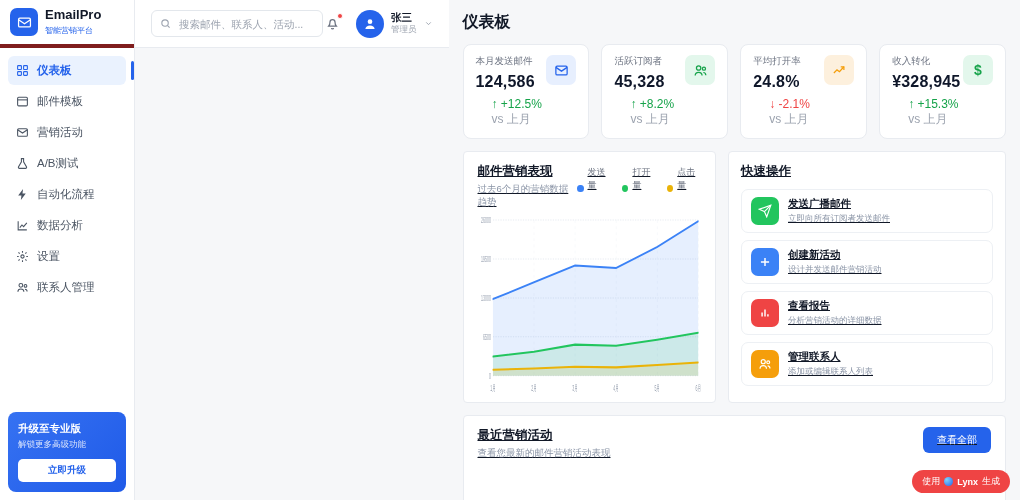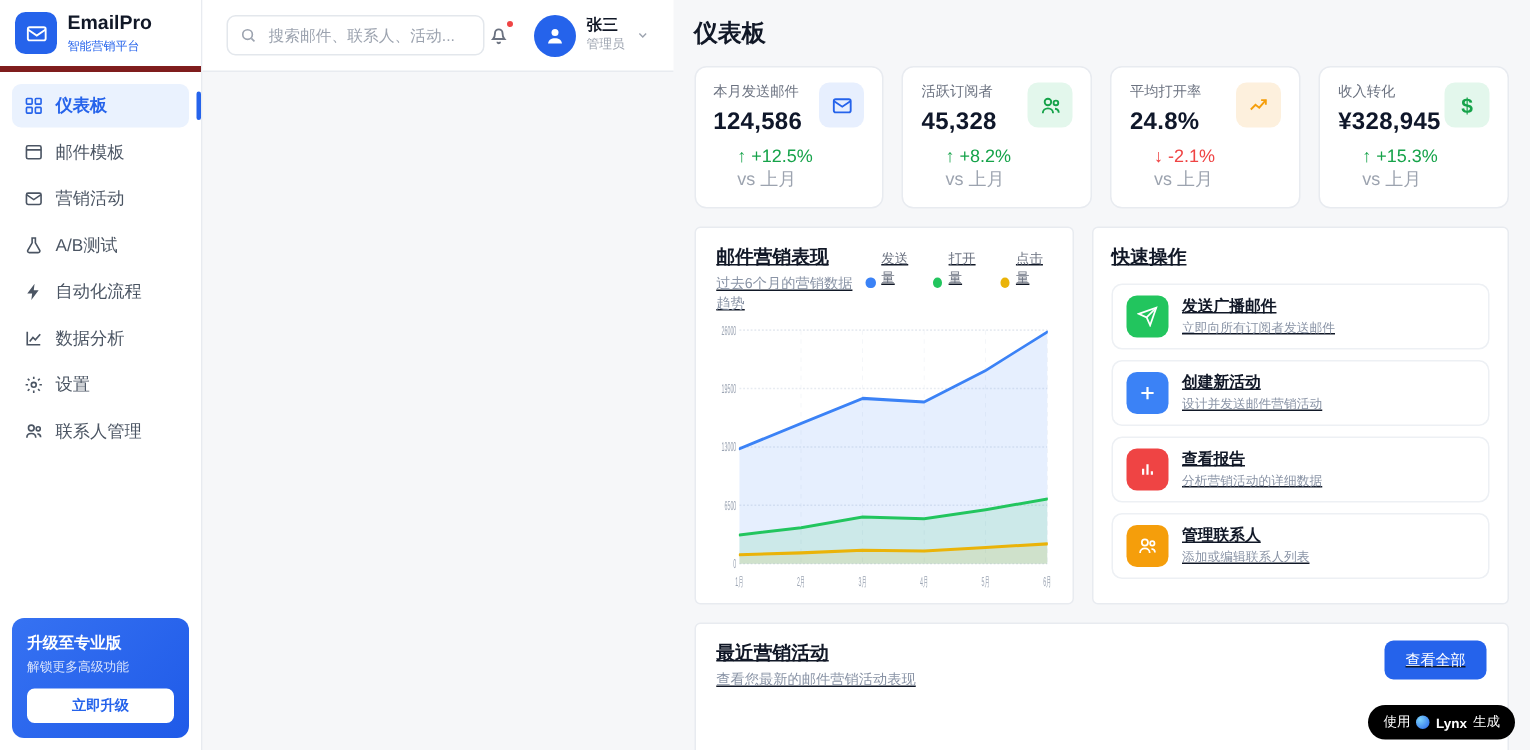--- a/index.html
+++ b/index.html
@@ -84,21 +84,21 @@
   .qa-item:last-child { margin-bottom:0; }
   .qa-icon { width:28px; height:28px; min-width:28px; border-radius:7px; display:flex; align-items:center; justify-content:center; color:#fff; }
   .qa-icon svg { width:14px; height:14px; }
   .bg-blue{background:#3b82f6}.bg-green{background:#22c55e}.bg-orange{background:#f59e0b}.bg-red{background:#ef4444}
   .qa-title { font-size:10.5px; font-weight:bold; }
   .qa-desc { font-size:8.5px; color:#8a94a6; margin-top:2px; }
 
   .recent-card { margin-top:12px; padding:11px 14px; height:130px; }
   .view-all { background:#2563eb; color:#fff; border:none; border-radius:6px; font-size:10px; padding:6px 14px; cursor:pointer; font-family:inherit; }
 
-  .lynx-badge { position:fixed; right:10px; bottom:7px; background:#000000; color:#fff; border-radius:14px; padding:5px 10px; font-size:9px; display:flex; align-items:center; gap:4px; z-index:50; }
+  .lynx-badge { position:fixed; right:10px; bottom:7px; background:#ef4444; color:#fff; border-radius:14px; padding:5px 10px; font-size:9px; display:flex; align-items:center; gap:4px; z-index:50; }
   .lynx-logo { width:9px; height:9px; border-radius:50%; background:radial-gradient(circle at 30% 30%, #7dd3fc, #2563eb); display:inline-block; }
 </style>
 </head>
 <body>
 
 <div class="app">
 
   <aside class="sidebar">
     <div class="brand">
       <div class="brand-logo">

